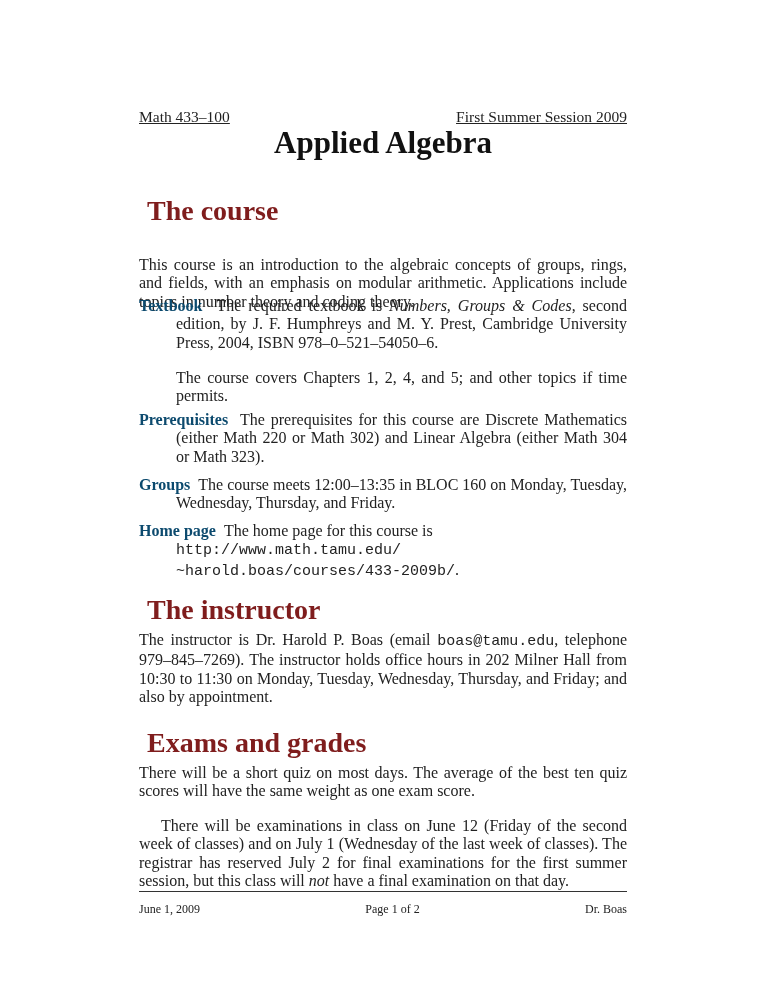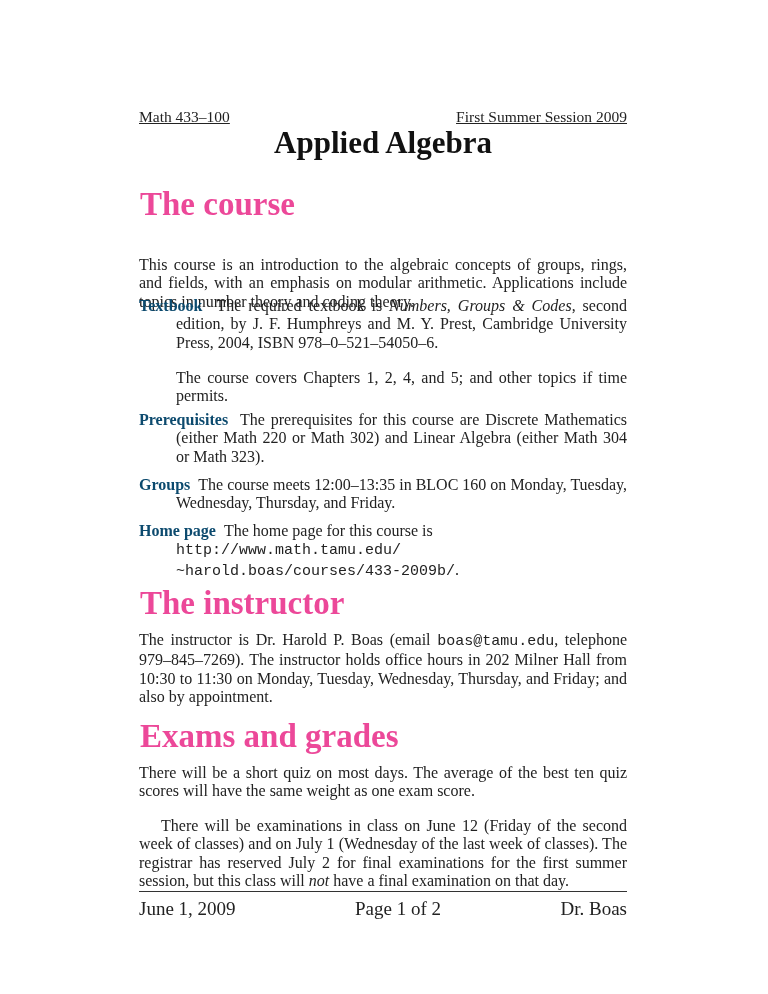--- a/index.html
+++ b/index.html
@@ -40,24 +40,24 @@
       text-align: center;
       font-weight: bold;
       font-size: 31px;
       line-height: 28px;
       color: #111;
     }
     .section-heading {
       position: absolute;
       left: 0;
       font-weight: bold;
-      font-size: 33px;
+      font-size: 28px;
       line-height: 30px;
-      color: #ec4899;
-      margin: 1px;
+      color: #7f1d1d;
+      margin: 8px;
     }
     .para {
       position: absolute;
       left: 0;
       width: 488px;
       font-size: 16px;
       line-height: 18.3px;
       text-align: justify;
       margin: 0;
       hyphens: manual;
@@ -97,21 +97,21 @@
       left: 0;
       width: 488px;
       height: 0;
       border-top: 1px solid #333;
     }
     .footer {
       position: absolute;
       top: 900px;
       left: 0;
       width: 488px;
-      font-size: 19px;
+      font-size: 12px;
       line-height: 18px;
       display: flex;
       justify-content: space-between;
       gap: 28px;
     }
     .footer span { flex: 0 0 auto; }
   </style>
 </head>
 <body>
 

